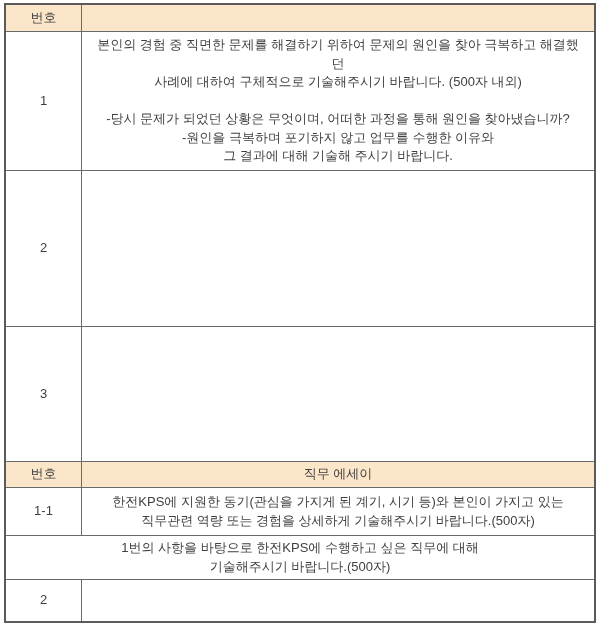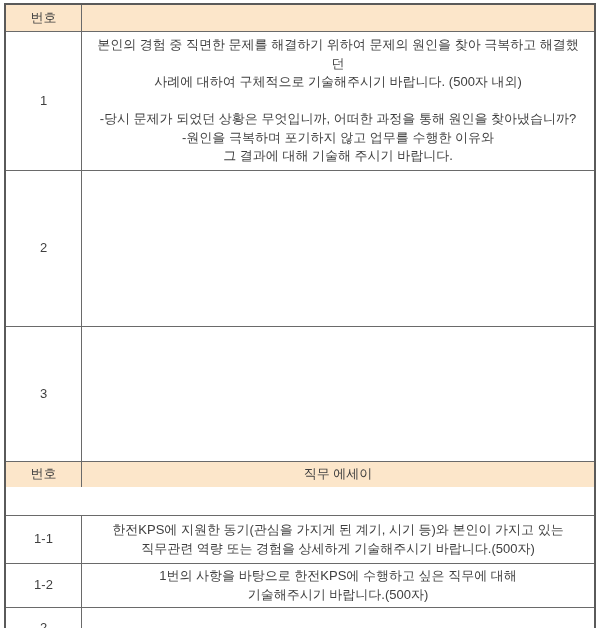--- a/index.html
+++ b/index.html
@@ -46,40 +46,40 @@
     text-align: center;
     white-space: pre-line;
     box-sizing: border-box;
     padding: 3px 10px;
   }
   .header-row { background: #fce6ca; }
   .h-head  { min-height: 26px; }
   .h-r1    { min-height: 139px; }
   .h-r2    { min-height: 156px; }
   .h-r3    { min-height: 135px; }
-  .h-s1    { min-height: 48px; margin-top: 28px; }
+  .h-s1    { min-height: 48px; }
   .h-s2    { min-height: 44px; }
   .h-s3    { min-height: 42px; }
 </style>
 </head>
 <body>
 
 <div class="page">
   <div class="sheet">
 
     <div class="trow header-row h-head">
       <div class="cell-no">번호</div>
     </div>
 
     <div class="trow h-r1">
       <div class="cell-no">1</div>
       <div class="cell-main">본인의 경험 중 직면한 문제를 해결하기 위하여 문제의 원인을 찾아 극복하고 해결했던
 사례에 대하여 구체적으로 기술해주시기 바랍니다. (500자 내외)
 
--당시 문제가 되었던 상황은 무엇입니까, 어떠한 과정을 통해 원인을 찾아냈습니까?
+-당시 문제가 되었던 상황은 무엇이며, 어떠한 과정을 통해 원인을 찾아냈습니까?
 -원인을 극복하며 포기하지 않고 업무를 수행한 이유와
 그 결과에 대해 기술해 주시기 바랍니다.</div>
     </div>
 
     <div class="trow h-r2">
       <div class="cell-no">2</div>
     </div>
 
     <div class="trow h-r3">
       <div class="cell-no">3</div>
@@ -90,21 +90,20 @@
       <div class="cell-main">직무 에세이</div>
     </div>
 
     <div class="trow h-s1">
       <div class="cell-no">1-1</div>
       <div class="cell-main">한전KPS에 지원한 동기(관심을 가지게 된 계기, 시기 등)와 본인이 가지고 있는
 직무관련 역량 또는 경험을 상세하게 기술해주시기 바랍니다.(500자)</div>
     </div>
 
     <div class="trow h-s2">
-      <div class="cell-no">1-2</div>
       <div class="cell-main">1번의 사항을 바탕으로 한전KPS에 수행하고 싶은 직무에 대해
 기술해주시기 바랍니다.(500자)</div>
     </div>
 
     <div class="trow h-s3">
       <div class="cell-no">2</div>
     </div>
 
   </div>
 </div>

